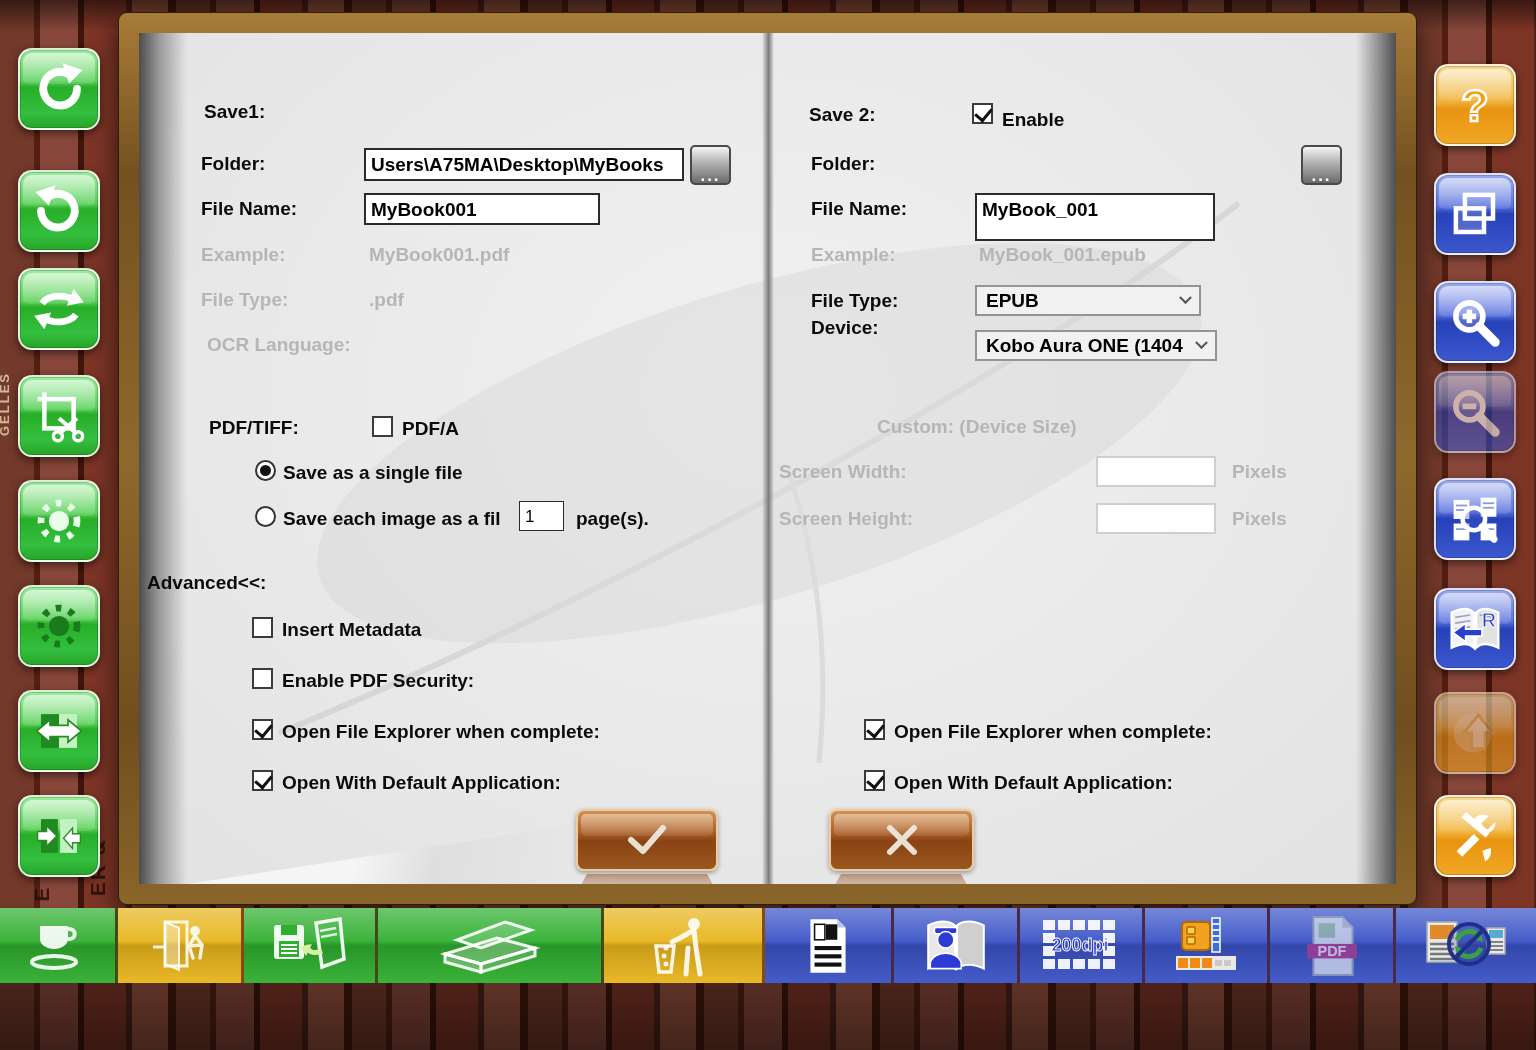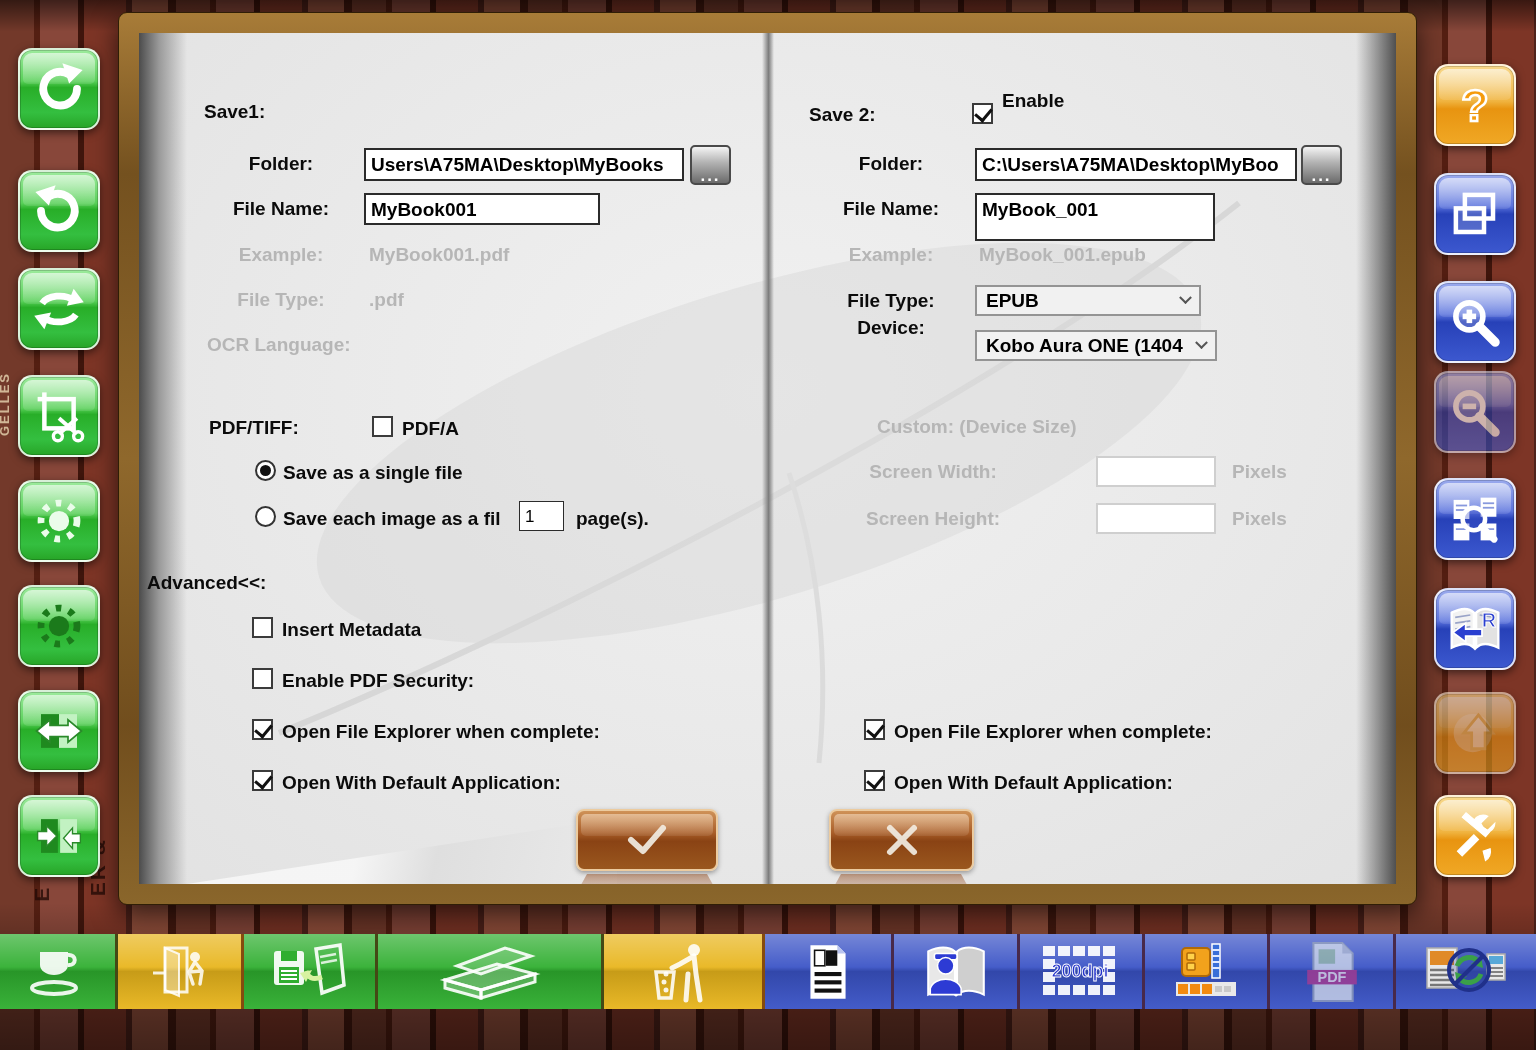--- a/index.html
+++ b/index.html
@@ -51,21 +51,21 @@
     background:linear-gradient(270deg,#4f4f4f,rgba(233,233,233,0)); }
   .center-spine { position:absolute; left:50%; top:0; bottom:0; width:12px; transform:translateX(-50%);
     background:linear-gradient(90deg,rgba(130,130,130,0),#8f8f8f 45%,#7c7c7c 55%,rgba(130,130,130,0)); pointer-events:none;}
   .fold { position:absolute; left:48px; bottom:0; width:430px; height:66px; pointer-events:none;
     background:linear-gradient(102deg,#f7f7f7 40%,#dedede 58%,#eaeaea);
     clip-path:polygon(0 100%,100% 0,100% 100%); opacity:.9; }
   .feather { position:absolute; left:80px; top:110px; pointer-events:none; opacity:.45; }
 
   .lbl { position:absolute; font-weight:bold; font-size:19px; color:#0b0b0b; white-space:nowrap; }
   .gray { color:#b6b6b6; }
-  .r { text-align:center; }
+  .r { text-align:left; }
   .tin { position:absolute; background:#fff; border:2px solid #2b2b2b; font-weight:bold;
     font-size:19px; padding:1px 5px; white-space:nowrap; overflow:hidden; color:#000; line-height:27px; }
   .tin.lite { border:2px solid #cfcfcf; }
   .dd { position:absolute; background:#f1f1f1; border:2px solid #949494; display:flex;
     align-items:center; justify-content:space-between; padding:0 9px; font-weight:bold;
     font-size:19px; white-space:nowrap; overflow:hidden; cursor:pointer; }
   .dd span.val { overflow:hidden; }
   .chev { flex:none; width:9px; height:9px; border-right:2px solid #555; border-bottom:2px solid #555;
     transform:rotate(45deg) translate(-2px,-2px); margin-left:4px; }
   .browse { position:absolute; width:41px; height:40px; border-radius:5px; border:2px solid #4a4a4a;
@@ -84,21 +84,21 @@
     background:linear-gradient(180deg,#cf9258 0%,#a85d28 38%,#8a4314 52%,#9a571e 100%);
     display:flex; align-items:center; justify-content:center;
     box-shadow:0 2px 5px rgba(0,0,0,.35); }
   .brown-btn::before { content:""; position:absolute; left:3px; right:3px; top:3px; height:38%;
     background:linear-gradient(180deg,rgba(255,236,214,.5),rgba(255,255,255,.08)); border-radius:5px; }
   .refl { position:absolute; width:150px; height:27px; pointer-events:none;
     background:linear-gradient(180deg,rgba(146,74,28,.5),rgba(146,74,28,0));
     clip-path:polygon(10% 0,90% 0,100% 100%,0 100%); }
 
   
-  #toolbar { position:absolute; left:0; top:934px; width:1536px; height:75px; display:flex; z-index:6; }
+  #toolbar { position:absolute; left:0; top:908px; width:1536px; height:75px; display:flex; z-index:6; }
   .tb { position:relative; height:100%; border-right:3px solid rgba(80,18,8,.65);
     display:flex; align-items:center; justify-content:center; cursor:pointer; }
   .tb::before { content:""; position:absolute; inset:0; pointer-events:none;
     background:linear-gradient(180deg,rgba(255,255,255,.30),rgba(255,255,255,.06) 44%,rgba(0,0,0,.14) 50%,rgba(255,255,255,.05)); }
   .tb.g2 { background:#2fae2f; } .tb.y2 { background:#e8b51c; } .tb.b2 { background:#3a53c6; }
   .tb svg { position:relative; z-index:1; }
 </style>
 </head>
 <body>
 
@@ -296,24 +296,23 @@
     <div class="lbl" style="left:143px;top:637px">Enable PDF Security:</div>
 
     <span class="cbx checked" style="left:113px;top:686px"></span>
     <div class="lbl" style="left:143px;top:688px">Open File Explorer when complete:</div>
 
     <span class="cbx checked" style="left:113px;top:737px"></span>
     <div class="lbl" style="left:143px;top:739px">Open With Default Application:</div>
 
     <div class="lbl" style="left:670px;top:71px">Save 2:</div>
     <span class="cbx checked" style="left:833px;top:70px"></span>
-    <div class="lbl" style="left:863px;top:57px">Enable</div>
+    <div class="lbl" style="left:863px;top:76px">Enable</div>
 
     <div class="lbl r" style="left:672px;top:120px;width:160px">Folder:</div>
-    <div class="tin" style="left:836px;top:115px;width:322px;height:33px">C:\Users\A75MA\Desktop\MyBoo</div>
     <div class="browse" style="left:1162px;top:112px">...</div>
 
     <div class="lbl r" style="left:672px;top:165px;width:160px">File Name:</div>
     <div class="tin" style="left:836px;top:160px;width:240px;height:48px">MyBook_001</div>
 
     <div class="lbl gray r" style="left:672px;top:211px;width:160px">Example:</div>
     <div class="lbl gray" style="left:840px;top:211px">MyBook_001.epub</div>
 
     <div class="lbl r" style="left:672px;top:257px;width:160px">File Type:</div>
     <div class="dd" style="left:836px;top:252px;width:226px;height:31px">

